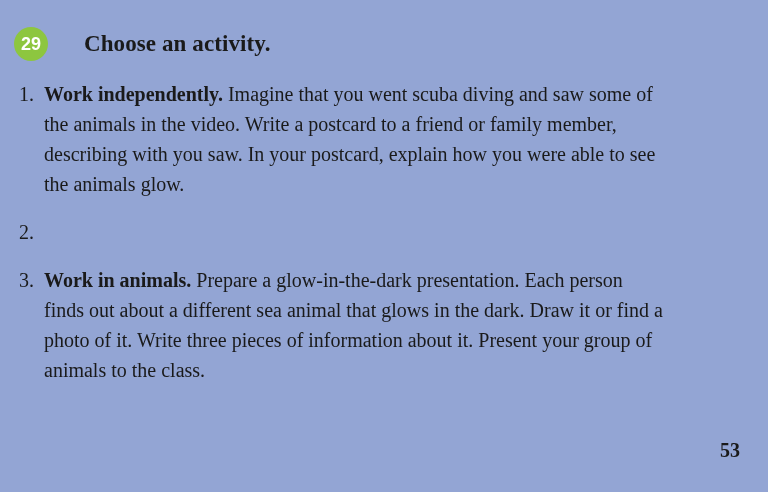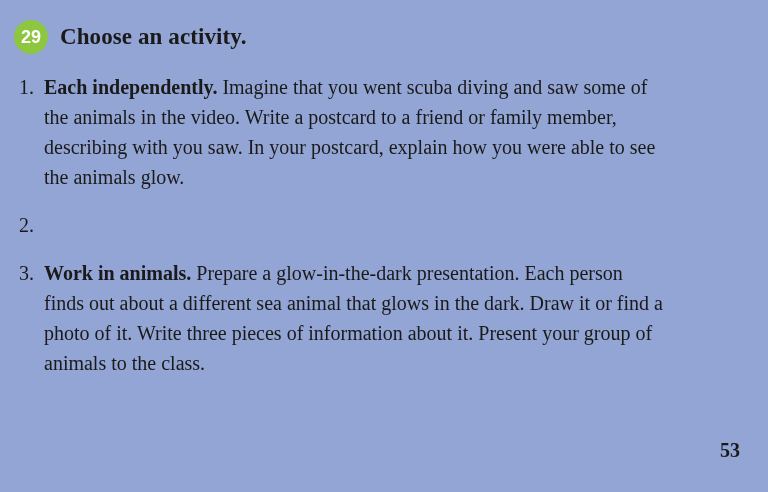--- a/index.html
+++ b/index.html
@@ -11,21 +11,21 @@
     height: 492px;
     background: #93a5d4;
     font-family: "Liberation Serif", serif;
     color: #1a1a1a;
     overflow: hidden;
     position: relative;
   }
   .page {
     position: absolute;
     inset: 0;
-    padding: 19px 30px 10px 14px;
+    padding: 26px 30px 10px 14px;
     box-sizing: border-box;
   }
   .header-row {
     display: flex;
     align-items: flex-start;
     gap: 12px;
   }
   .badge {
     width: 34px;
     height: 34px;
@@ -41,20 +41,21 @@
     flex: 0 0 auto;
     margin-top: 1px;
   }
   .heading {
     font-family: "Liberation Serif", serif;
     font-weight: bold;
     font-size: 23px;
     line-height: 30px;
     letter-spacing: 0.1px;
     padding-top: 3px;
+    margin-left: 24px;
   }
   .list {
     margin: 18px 0 0 0;
     padding: 0;
     list-style: none;
   }
   .list-item {
     display: flex;
     align-items: flex-start;
     margin-bottom: 18px;
@@ -93,21 +94,21 @@
   <div class="header-row">
     <div class="badge">29</div>
     <div class="heading">Choose an activity.</div>
   </div>
 
   <ul class="list">
 
     <li class="list-item">
       <div class="marker">1.</div>
       <div class="item-body">
-        <span class="item-lead">Each independently.</span><span> Imagine that you went scuba diving and saw some of the animals in the video. Write a postcard to a friend or family member, describing with you saw. In your postcard, explain how you were able to see the animals glow.</span>
+        <span class="item-lead">Work independently.</span><span> Imagine that you went scuba diving and saw some of the animals in the video. Write a postcard to a friend or family member, describing with you saw. In your postcard, explain how you were able to see the animals glow.</span>
       </div>
     </li>
 
     <li class="list-item">
       <div class="marker">2.</div>
     </li>
 
     <li class="list-item">
       <div class="marker">3.</div>
       <div class="item-body">

